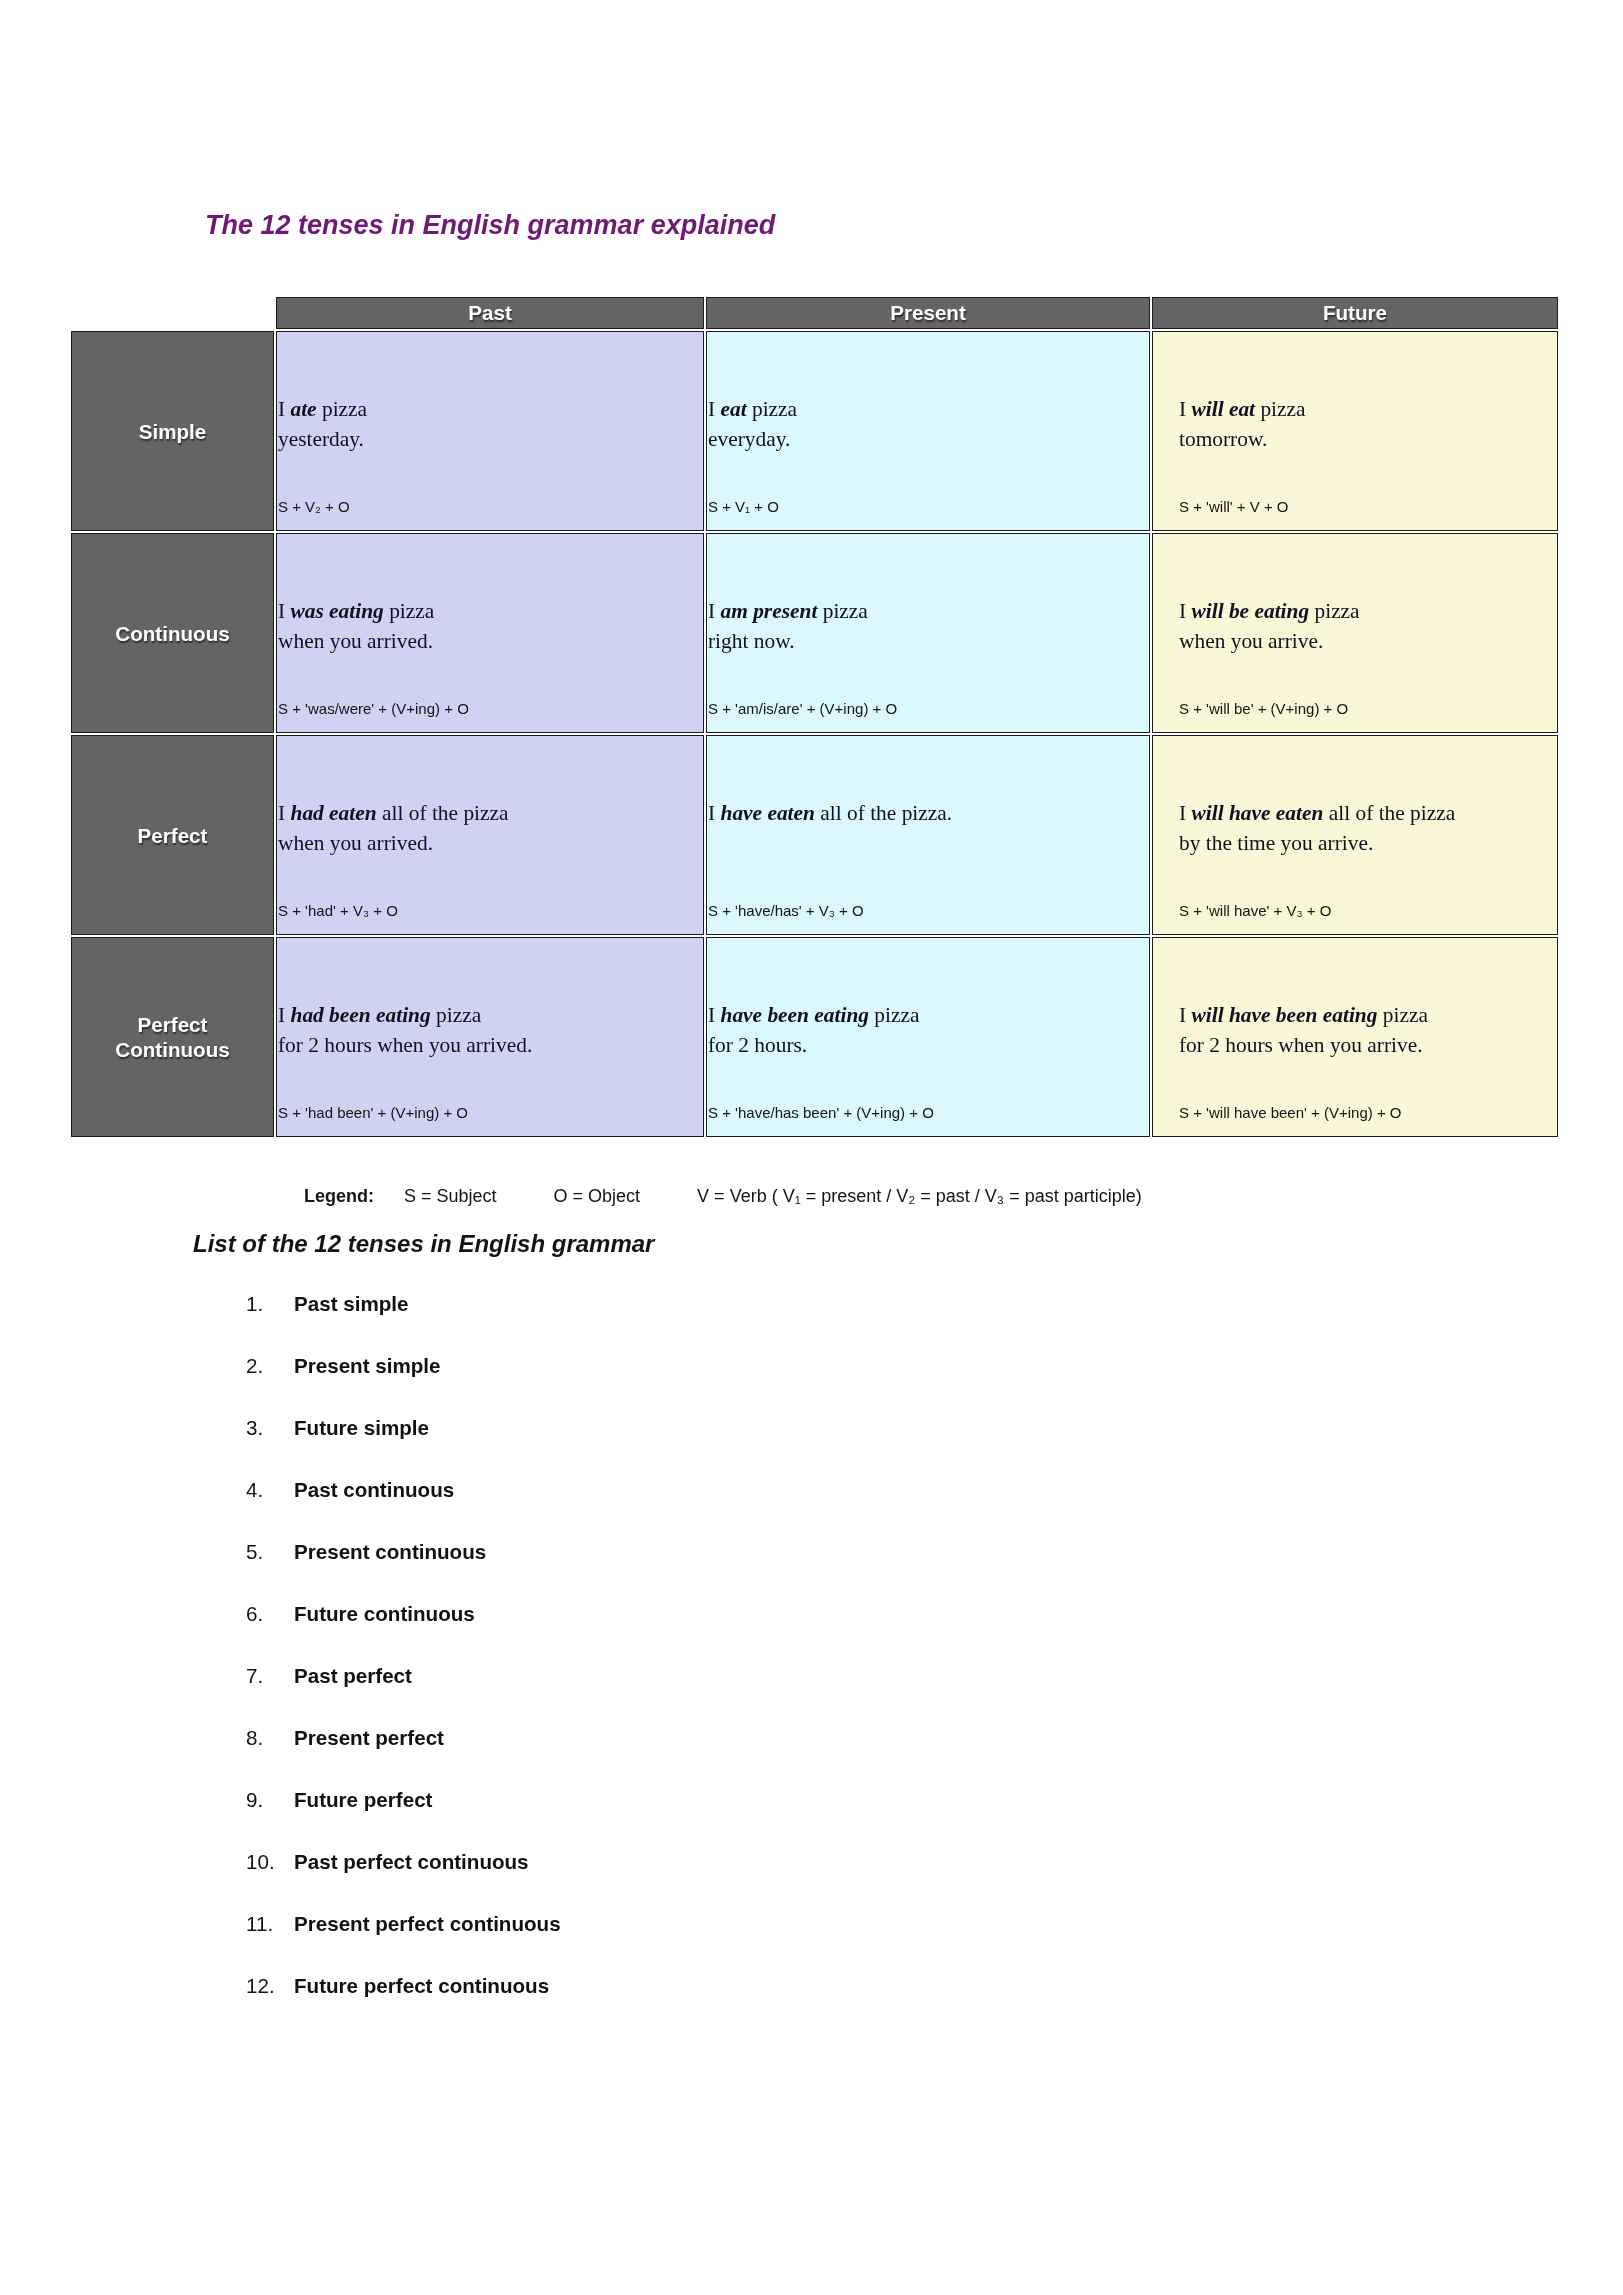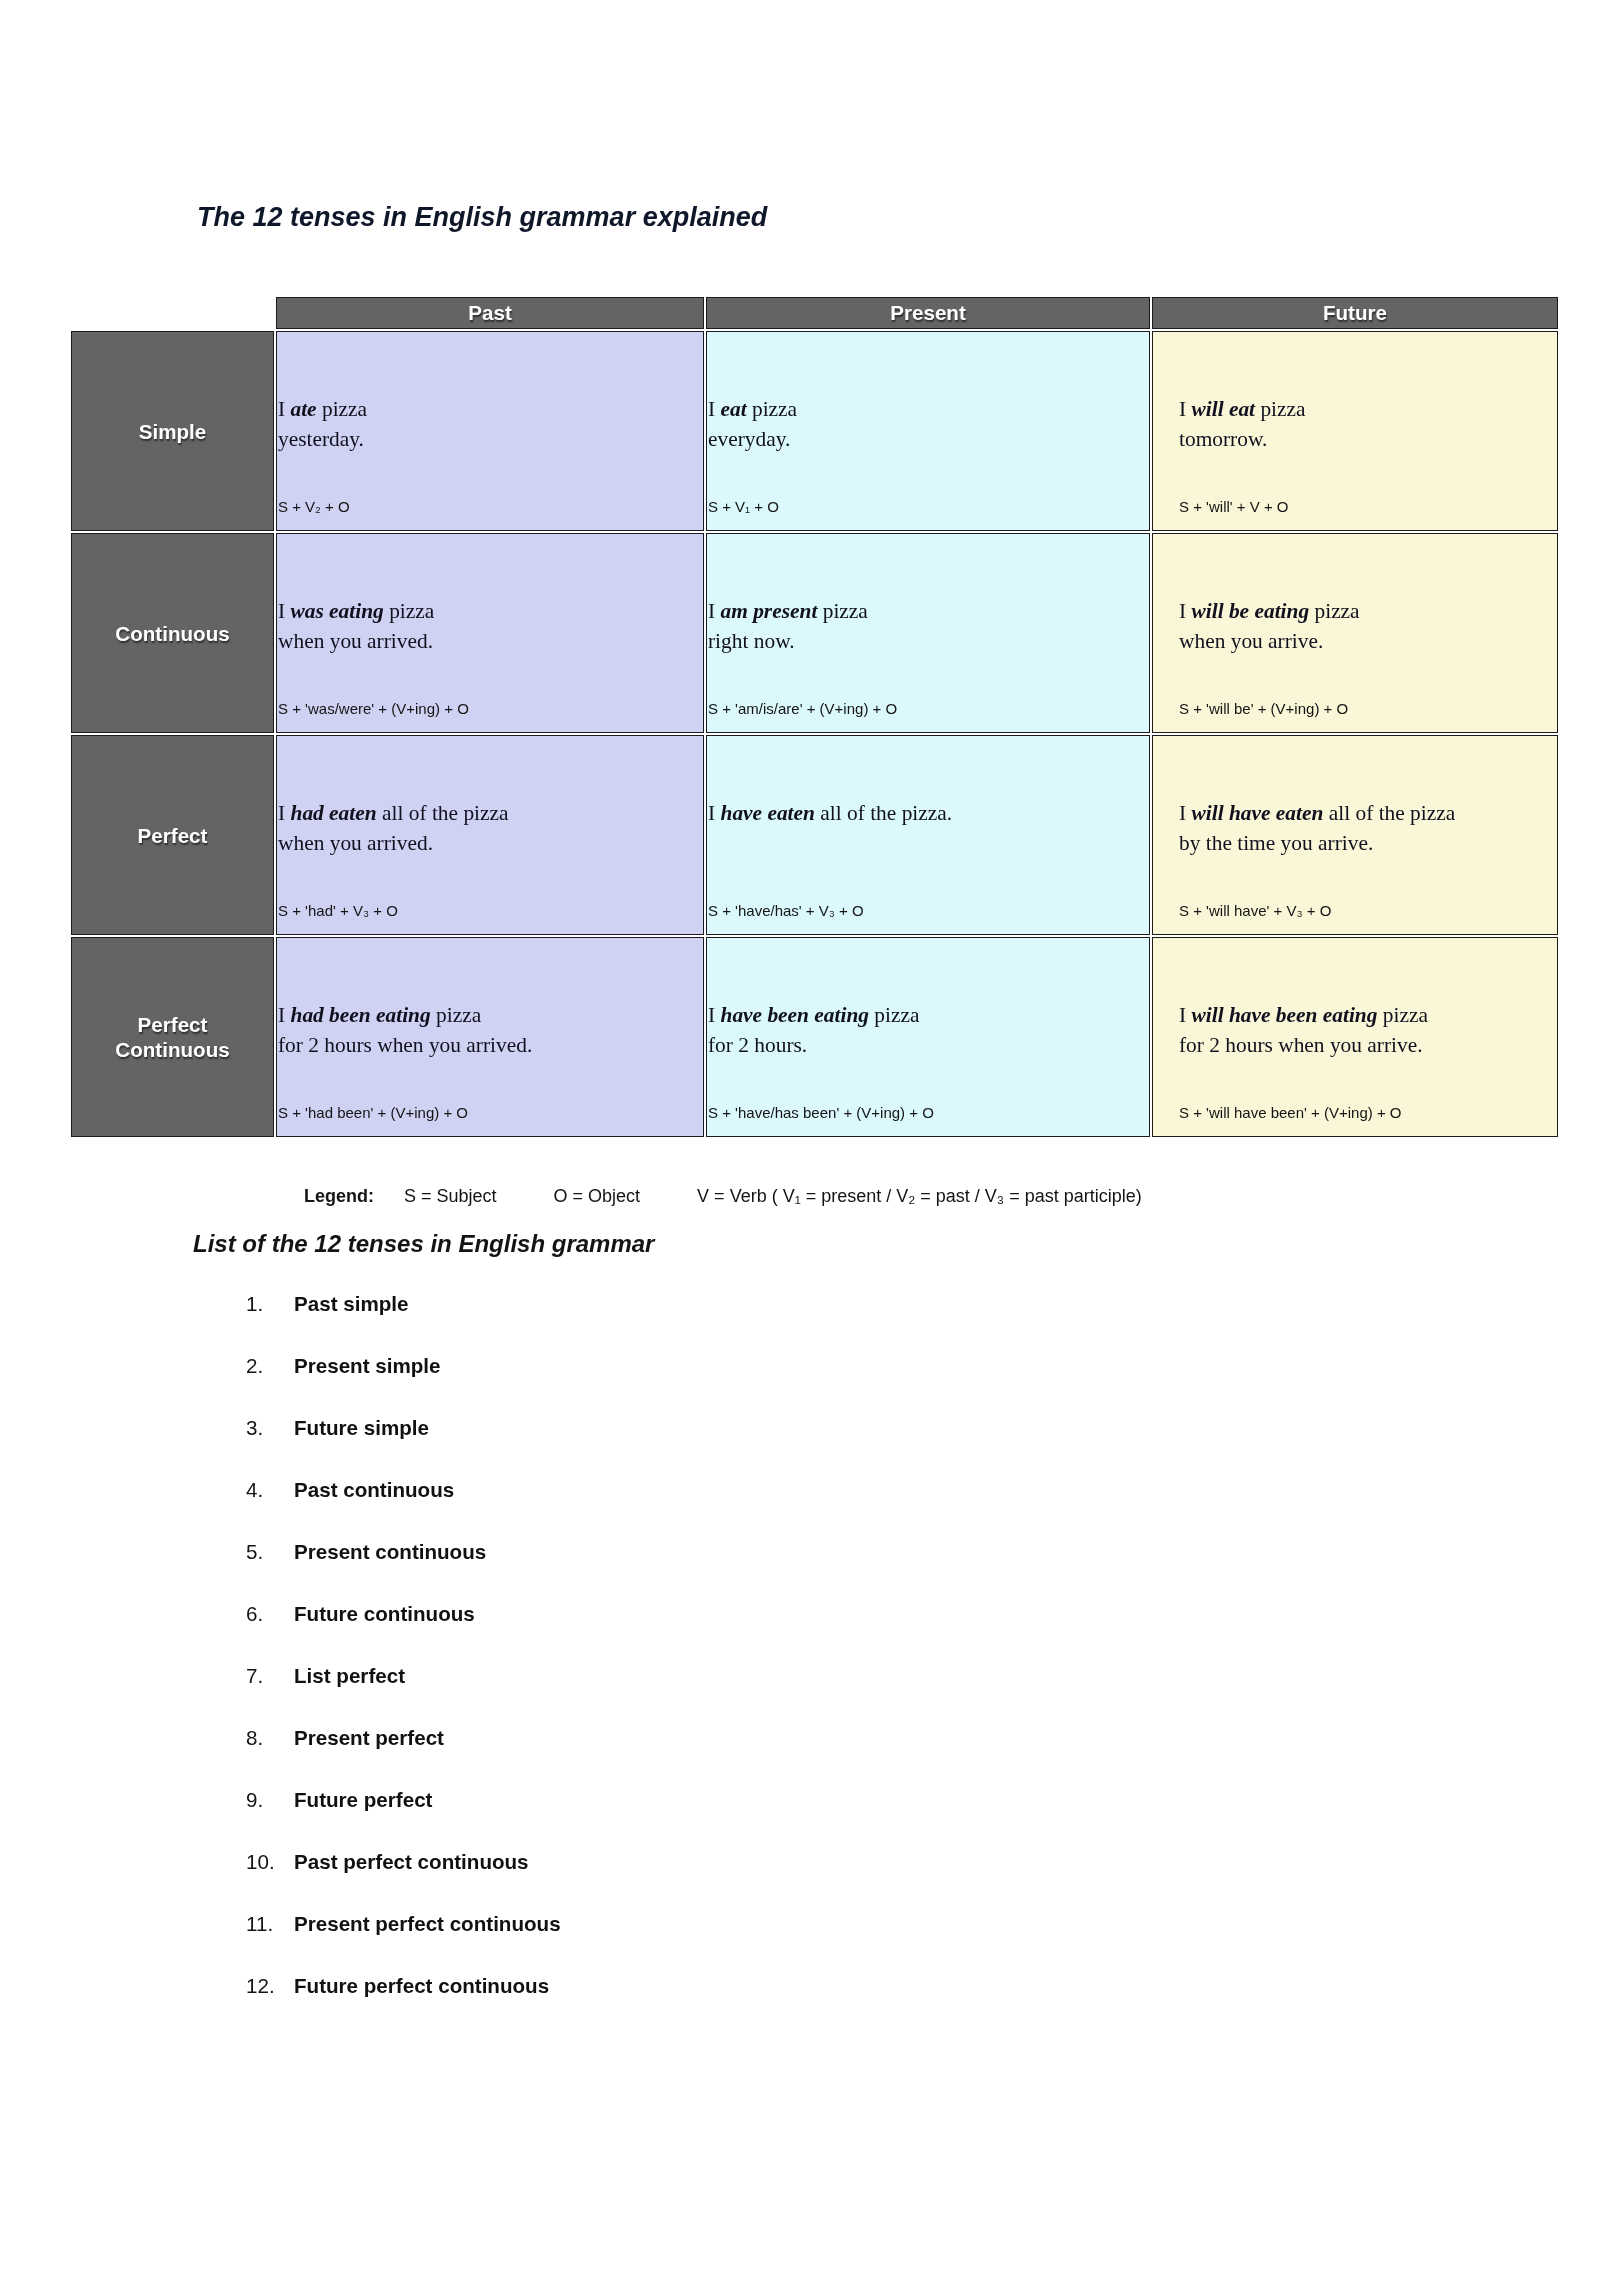--- a/index.html
+++ b/index.html
@@ -7,21 +7,21 @@
     width: 1623px; height: 2295px;
     background: #ffffff;
     position: relative;
     font-family: "Liberation Sans", "DejaVu Sans", sans-serif;
     color: #111111;
   }
 
   .doc-title {
     position: absolute; left: 193px; top: 197px;
     font: italic 700 27px/33px "Liberation Sans", "DejaVu Sans", sans-serif;
-    color: #0f172a; margin: 4px;
+    color: #701a75; margin: 12px;
   }
 
   
   table.tense-table {
     position: absolute; left: 69px; top: 295px;
     border-collapse: separate; border-spacing: 2.4px;
     table-layout: fixed;
   }
   col.c-label  { width: 203px; }
   col.c-past   { width: 428px; }
@@ -250,21 +250,21 @@
   <div class="list-item">
       <span class="num">5.</span>
       <span class="lbl">Present continuous</span>
     </div>
   <div class="list-item">
       <span class="num">6.</span>
       <span class="lbl">Future continuous</span>
     </div>
   <div class="list-item">
       <span class="num">7.</span>
-      <span class="lbl">List perfect</span>
+      <span class="lbl">Past perfect</span>
     </div>
   <div class="list-item">
       <span class="num">8.</span>
       <span class="lbl">Present perfect</span>
     </div>
   <div class="list-item">
       <span class="num">9.</span>
       <span class="lbl">Future perfect</span>
     </div>
   <div class="list-item">

